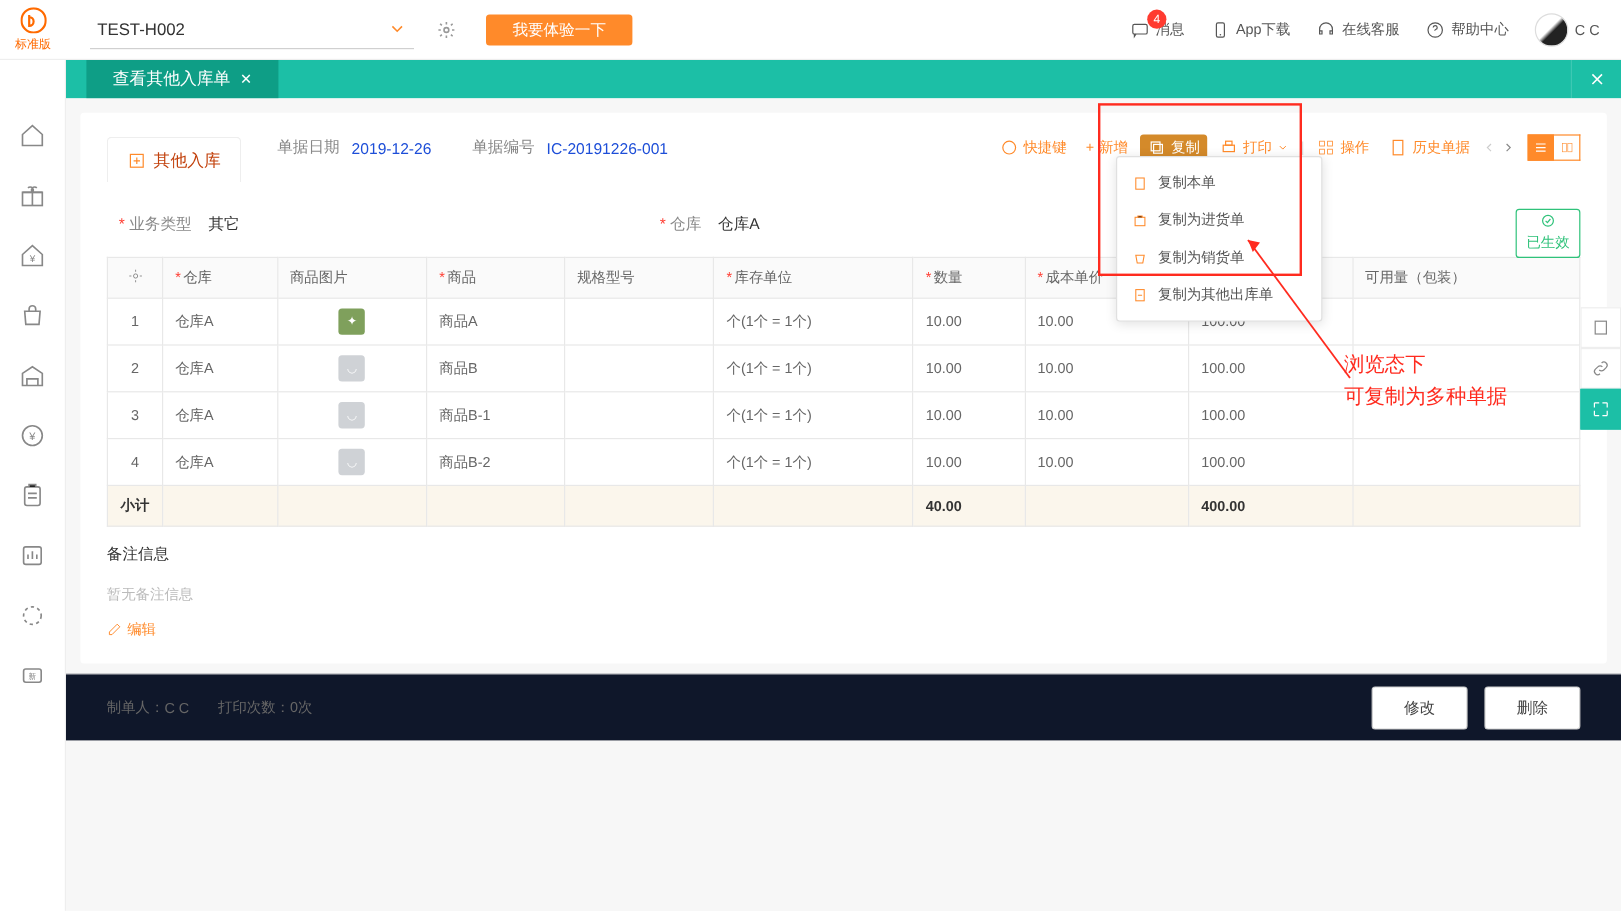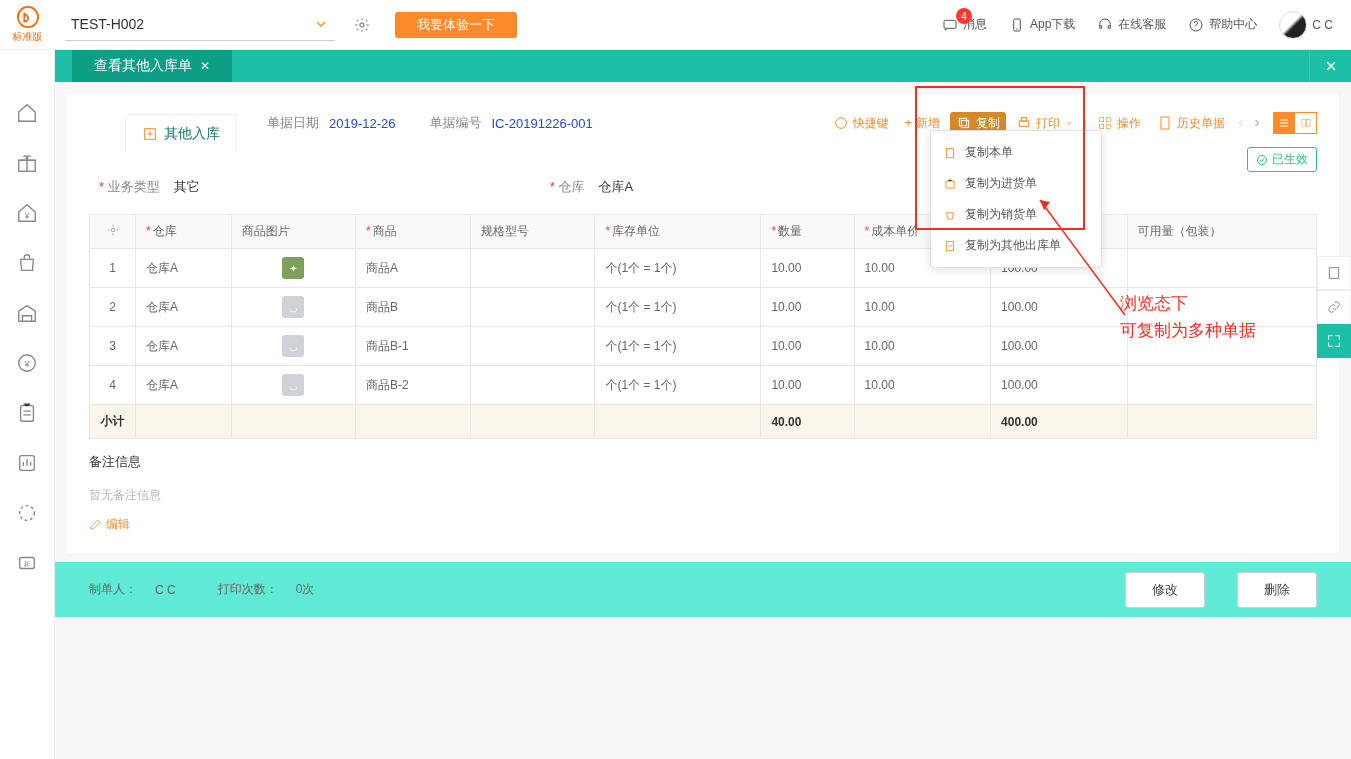--- a/index.html
+++ b/index.html
@@ -4,21 +4,21 @@
 <style>
 *{box-sizing:border-box;margin:0;padding:0;}
 body{font-family:-apple-system,"Microsoft YaHei",PingFang SC,sans-serif;font-size:12px;color:#666;background:#fff;overflow:hidden;}
 .app{display:flex;flex-direction:column;height:759px;width:1351px;position:relative;}
 
 
 .header{height:50px;display:flex;align-items:center;padding:0 18px 0 0;border-bottom:1px solid #eee;}
 .logo-box{width:55px;display:flex;flex-direction:column;align-items:center;justify-content:center;gap:2px;}
 .logo-svg{width:22px;height:22px;}
 .logo-text{font-size:10px;color:#ff6a00;}
-.company-select{width:270px;height:32px;margin-left:10px;display:flex;align-items:center;justify-content:space-between;border-bottom:1px solid #d0d0d0;font-size:14px;color:#333;padding:0 6px;cursor:pointer;}
+.company-select{width:270px;height:32px;margin-left:20px;display:flex;align-items:center;justify-content:space-between;border-bottom:1px solid #d0d0d0;font-size:14px;color:#333;padding:0 6px;cursor:pointer;}
 .gear-btn{width:30px;display:flex;align-items:center;justify-content:center;color:#999;margin-left:12px;cursor:pointer;}
 .try-btn{margin-left:18px;background:#ff8a2a;color:#fff;border:none;border-radius:3px;height:26px;padding:0 22px;font-size:13px;cursor:pointer;}
 .header-spacer{flex:1;}
 .hdr-item{display:flex;align-items:center;gap:5px;color:#555;margin-left:22px;cursor:pointer;position:relative;}
 .badge{position:absolute;top:-8px;left:14px;background:#ff3b30;color:#fff;border-radius:8px;min-width:16px;height:16px;font-size:10px;display:flex;align-items:center;justify-content:center;padding:0 3px;}
 .avatar{width:28px;height:28px;border-radius:50%;background:linear-gradient(135deg,#fff 45%,#222 55%);border:1px solid #ddd;display:inline-block;}
 
 
 .tabs-bar{height:32px;background:#1cbfa6;display:flex;align-items:stretch;}
 .tab{padding:0 22px;display:flex;align-items:center;color:#fff;font-size:14px;cursor:pointer;}
@@ -28,39 +28,39 @@
 
 
 .sidebar{position:absolute;left:0;top:50px;bottom:0;width:55px;border-right:1px solid #eee;display:flex;flex-direction:column;align-items:center;padding-top:52px;gap:28px;background:#fff;}
 .side-ico{width:22px;height:22px;color:#888;cursor:pointer;}
 
 
 .content{flex:1;margin-left:55px;background:#f7f7f7;padding:12px 12px 0;overflow:auto;display:flex;flex-direction:column;}
 .panel{background:#fff;border-radius:3px;padding:0 22px 20px;position:relative;flex:0 0 auto;}
 
 .doc-header{display:flex;align-items:center;height:58px;}
-.doc-tab{height:38px;padding:0 16px;border:1px solid #eee;border-bottom:none;border-radius:4px 4px 0 0;display:flex;align-items:center;gap:6px;color:#0f766e;font-size:14px;position:relative;top:10px;background:#fff;margin-left:36px;}
+.doc-tab{height:38px;padding:0 16px;border:1px solid #eee;border-bottom:none;border-radius:4px 4px 0 0;display:flex;align-items:center;gap:6px;color:#c2410c;font-size:14px;position:relative;top:10px;background:#fff;}
 .doc-meta{margin-left:30px;display:flex;align-items:center;gap:10px;color:#888;font-size:13px;}
 .doc-meta .val{color:#1d4ed8;font-size:13px;}
 .doc-actions{margin-left:auto;display:flex;align-items:center;gap:4px;font-size:12px;color:#888;}
 .dact{display:flex;align-items:center;gap:4px;padding:3px 6px;cursor:pointer;border-radius:3px;}
 .dact.orange{color:#ff8a2a;}
 .dact.copy{background:#d48a2a;color:#fff;}
 .view-toggle{display:flex;margin-left:6px;}
 .vt{width:22px;height:22px;border:1px solid #ff8a2a;display:flex;align-items:center;justify-content:center;cursor:pointer;}
 .vt.on{background:#ff8a2a;color:#fff;}
 .vt.off{background:#fff;color:#ff8a2a;border-left:none;}
 
 .highlight-box{position:absolute;border:2px solid #ff2b1f;top:86px;left:915px;width:170px;height:144px;pointer-events:none;z-index:5;}
 
 .dropdown{position:absolute;top:130px;left:930px;width:172px;background:#fff;border:1px solid #e0e0e0;border-radius:3px;box-shadow:0 2px 10px rgba(0,0,0,.12);z-index:4;padding:6px 0;}
 .dd-item{padding:7px 12px;display:flex;align-items:center;gap:8px;cursor:pointer;color:#555;}
 .dd-ico{width:14px;height:14px;flex:0 0 14px;}
 
-.status-badge{position:absolute;right:22px;top:53px;border:1px solid #2fc27a;color:#2fc27a;border-radius:3px;padding:3px 8px;font-size:12px;display:flex;align-items:center;gap:4px;}
+.status-badge{position:absolute;right:22px;top:80px;border:1px solid #2fc27a;color:#2fc27a;border-radius:3px;padding:3px 8px;font-size:12px;display:flex;align-items:center;gap:4px;flex-direction:column;}
 
 .form-row{display:flex;gap:90px;padding:26px 10px 18px;font-size:13px;align-items:flex-end;}
 .form-item{display:flex;align-items:center;gap:14px;}
 .req{color:#ff3b30;}
 .label{color:#888;}
 .val{color:#333;}
 
 
 table{width:100%;border-collapse:collapse;}
 th,td{border:1px solid #e8e8e8;padding:8px 10px;text-align:left;font-size:12px;font-weight:normal;}
@@ -71,21 +71,21 @@
 .img-cell{display:flex;align-items:center;justify-content:center;}
 .thumb{width:22px;height:22px;background:#7fa05c;border-radius:3px;display:flex;align-items:center;justify-content:center;color:#fff;font-size:10px;}
 .thumb.gray{background:#cfd2d6;color:#fff;}
 
 .remarks{margin-top:14px;}
 .remarks h4{font-size:13px;color:#333;font-weight:normal;margin-bottom:16px;}
 .no-remark{color:#bbb;margin-bottom:12px;}
 .edit-link{color:#ff8a2a;display:flex;align-items:center;gap:4px;cursor:pointer;}
 
 
-.footer{margin-top:auto;height:56px;background:#5eead4;margin:8px -12px 0;border-top:1px solid #eee;display:flex;align-items:center;padding:0 34px;font-size:12px;color:#666;gap:18px;}
+.footer{margin-top:auto;height:56px;background:#0f172a;margin:8px -12px 0;border-top:1px solid #eee;display:flex;align-items:center;padding:0 34px;font-size:12px;color:#666;}
 .footer-spacer{flex:1;}
 .fbtn{border:1px solid #d0d0d0;background:#fff;border-radius:3px;padding:8px 26px;margin-left:14px;cursor:pointer;font-size:13px;color:#444;}
 
 
 .anno{position:absolute;left:1120px;top:290px;color:#ff2b1f;font-size:17px;line-height:1.6;z-index:6;pointer-events:none;}
 .arrow{position:absolute;left:1030px;top:190px;z-index:6;pointer-events:none;}
 
 
 .float-btns{position:absolute;right:0;top:256px;display:flex;flex-direction:column;z-index:3;}
 .float-btn{width:34px;height:34px;background:#fff;border:1px solid #eee;display:flex;align-items:center;justify-content:center;cursor:pointer;color:#888;}

